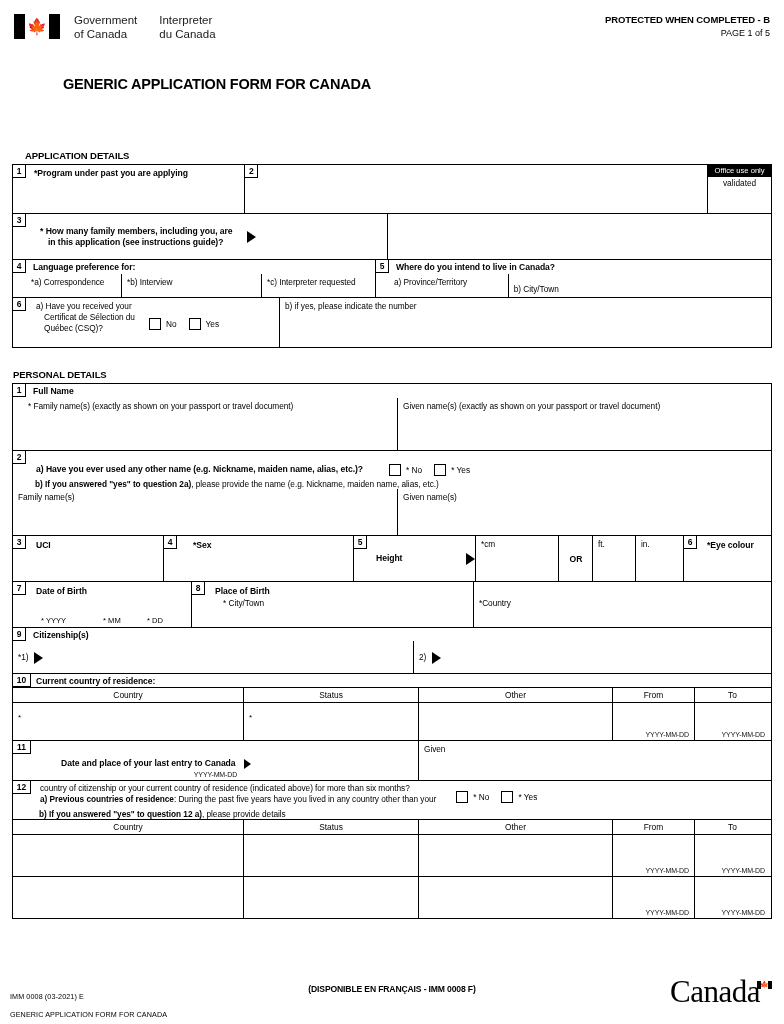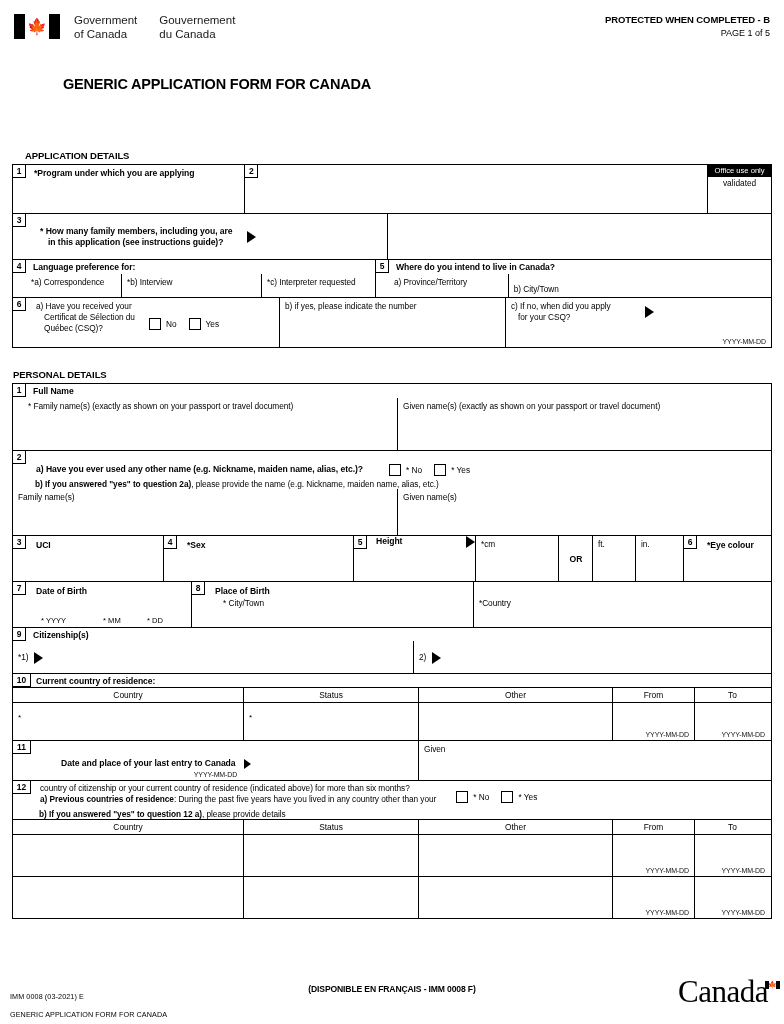--- a/index.html
+++ b/index.html
@@ -229,21 +229,21 @@
     letter-spacing: 0.1px;
   }
   .footer-left-2 {
     position: absolute;
     left: 10px; top: 1010px;
     font-size: 7.2px;
     letter-spacing: 0.1px;
   }
   .wordmark {
     position: absolute;
-    right: 4px; top: 975px;
+    right: 12px; top: 975px;
     font-family: "Liberation Serif", serif;
     font-size: 31px;
     line-height: 34px;
     letter-spacing: -0.5px;
     white-space: nowrap;
   }
   .wordmark .mini-flag {
     position: relative;
     display: inline-block;
     width: 15px; height: 8px;
@@ -269,21 +269,21 @@
       <div class="bar left"></div>
       <div class="bar right"></div>
       <div class="leaf">🍁</div>
     </div>
     <div class="gov-words">
       <div class="col">
         <div>Government</div>
         <div>of Canada</div>
       </div>
       <div class="col">
-        <div>Gouvernement</div>
+        <div>Interpreter</div>
         <div>du Canada</div>
       </div>
     </div>
   </div>
 
   <div class="protected">
     <div class="pw">PROTECTED WHEN COMPLETED - B</div>
     <div class="pg">PAGE 1 of 5</div>
   </div>
 
@@ -291,21 +291,21 @@
 
   <div style="position:absolute; left:24px; top:150px;">
     <div class="sec-heading">APPLICATION DETAILS</div>
   </div>
 
   <div class="block" style="top:164px;">
 
     <div class="row" style="height:48px;">
       <div class="cell" style="width:232px;">
         <div class="qnum">1</div>
-        <div class="qlabel hdr-ind">*Program under which you are applying</div>
+        <div class="qlabel hdr-ind">*Program under past you are applying</div>
       </div>
       <div class="cell" style="width:464px;">
         <div class="qnum">2</div>
       </div>
       <div class="cell" style="width:64px; padding:0;">
         <div class="office">Office use only</div>
         <div class="validated">validated</div>
       </div>
     </div>
 
@@ -365,30 +365,20 @@
             <div class="sub" style="padding-left:8px;">Québec (CSQ)?</div>
           </div>
           <div style="margin-left:14px; padding-top:13px; white-space:nowrap;">
             <span class="cbx"></span><span class="cbx-label">No</span><span class="cbx"></span><span class="cbx-label">Yes</span>
           </div>
         </div>
       </div>
       <div class="cell" style="width:226px;">
         <div class="sub">b) if yes, please indicate the number</div>
       </div>
-      <div class="cell" style="width:266px;">
-        <div style="display:flex; align-items:center;">
-          <div>
-            <div class="sub">c) If no, when did you apply</div>
-            <div class="sub" style="padding-left:7px;">for your CSQ?</div>
-          </div>
-          <span class="tri" style="margin-left:34px;"></span>
-        </div>
-        <div class="date-fmt abs-br">YYYY-MM-DD</div>
-      </div>
     </div>
   </div>
 
   <div style="position:absolute; left:12px; top:369px;">
     <div class="sec-heading">PERSONAL DETAILS</div>
   </div>
 
   <div class="block" style="top:383px;">
 
     <div class="row" style="height:14px;">
@@ -431,25 +421,25 @@
       </div>
     </div>
 
     <div class="row" style="height:46px;">
       <div class="cell" style="width:150px;">
         <div class="qnum">3</div>
         <div class="qlabel" style="margin-left:18px; padding-top:1px;">UCI</div>
       </div>
       <div class="cell" style="width:190px;">
         <div class="qnum">4</div>
-        <div class="qlabel" style="margin-left:18px; padding-top:1px;">*Sex</div>
+        <div class="qlabel" style="margin-left:24px; padding-top:1px;">*Sex</div>
       </div>
       <div class="cell" style="width:122px; padding:0;">
         <div class="qnum">5</div>
-        <div style="display:flex; height:100%; padding-left:22px;gap:48px;">
+        <div style="display:flex; align-items:center; height:100%; padding-left:22px;gap:48px;">
           <span class="qlabel">Height</span>
           <span class="tri" style="margin-left:16px;"></span>
         </div>
       </div>
       <div class="cell" style="width:83px;">
         <div class="sub">*cm</div>
       </div>
       <div class="cell center-v" style="width:34px; justify-content:center;">
         <div class="qlabel">OR</div>
       </div>

